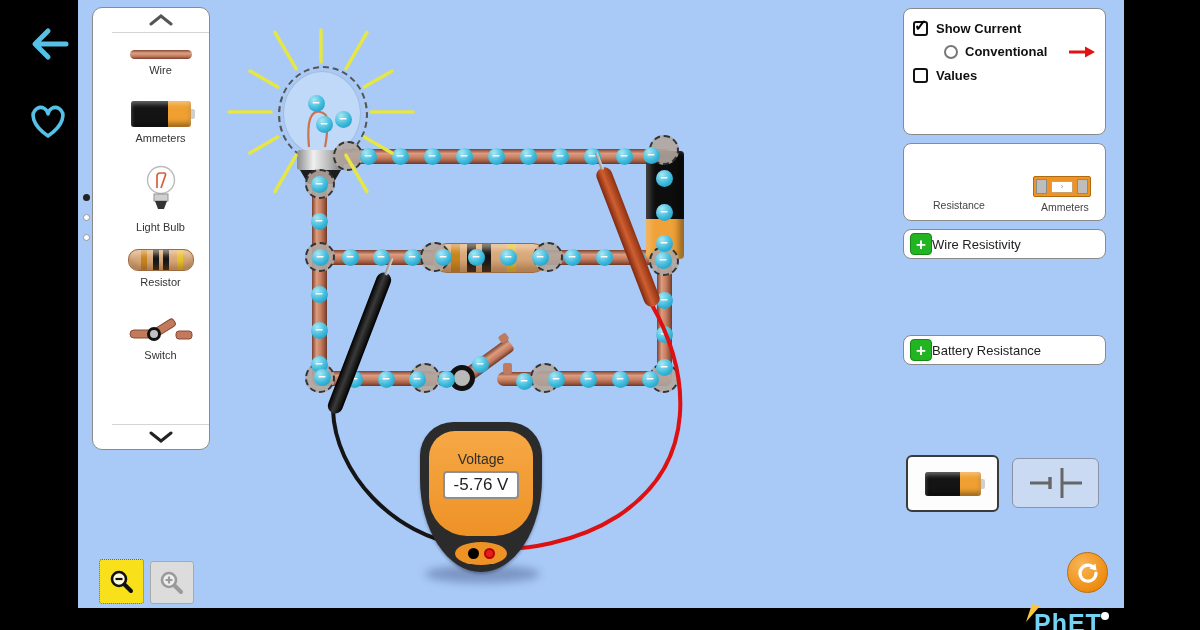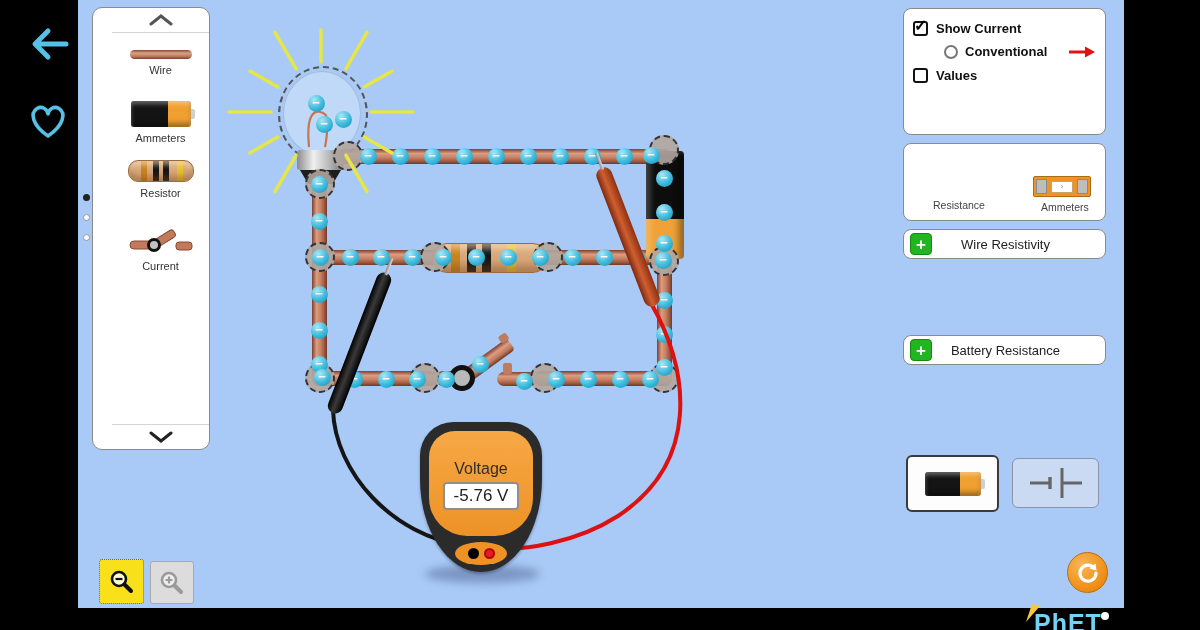--- a/index.html
+++ b/index.html
@@ -72,21 +72,21 @@
   #probe-red{left:620px;top:163px;width:16px;height:148px;transform:rotate(-21deg);
      background:linear-gradient(90deg,#7e2810,#cf5f30 45%,#8e3012);}
   
   #vm-shadow{position:absolute;left:425px;top:565px;width:115px;height:18px;border-radius:50%;
      background:rgba(20,30,80,.3);filter:blur(4px);}
   #voltmeter{position:absolute;left:420px;top:422px;width:122px;height:150px;background:#2b2b2b;
      border-radius:34px 34px 62px 62px / 34px 34px 95px 95px;box-shadow:0 2px 3px rgba(0,0,30,.3);}
   #vm-face{position:absolute;left:9px;right:9px;top:9px;height:105px;
      background:linear-gradient(180deg,#f6a845,#ee9226);border-radius:26px 26px 38px 38px;
      display:flex;flex-direction:column;align-items:center;}
-  .vm-label{margin-top:29px;font-size:16px;color:#2e2e2e;}
+  .vm-label{margin-top:20px;font-size:14px;color:#2e2e2e;}
   .vm-display{margin-top:4px;width:72px;height:24px;background:#fff;border:2px solid #8f8f8f;border-radius:4px;
      font-size:17px;color:#222;display:flex;align-items:center;justify-content:center;}
   .vm-port-oval{position:absolute;left:50%;bottom:7px;transform:translateX(-50%);width:52px;height:23px;
      border-radius:50%;background:#ee9226;display:flex;align-items:center;justify-content:center;gap:5px;}
   .vm-port{width:11px;height:11px;border-radius:50%;}
   .vm-port.black{background:#000;}
   .vm-port.red{background:#e02020;border:2px solid #b00;box-sizing:border-box;}
   
   .panel{position:absolute;background:#fff;border:1px solid #8a8a8a;border-radius:8px;box-sizing:border-box;}
   #controls{left:903px;top:8px;width:203px;height:127px;padding:7px 9px;display:flex;flex-direction:column;}
@@ -105,21 +105,21 @@
   .sensor-label{position:absolute;font-size:10.5px;color:#444;}
   .ammeter-icon{position:absolute;left:1033px;top:176px;width:58px;height:21px;background:#ef9326;
      border:1px solid #b06a10;border-radius:2px;box-sizing:border-box;}
   .ammeter-icon .end{position:absolute;top:2px;width:11px;height:15px;background:#bdbdbd;border:1px solid #8a8a8a;box-sizing:border-box;}
   .ammeter-icon .end.l{left:2px;} .ammeter-icon .end.r{right:2px;}
   .ammeter-icon .win{position:absolute;left:50%;top:4px;transform:translateX(-50%);width:22px;height:12px;
      background:#fff;border:1px solid #caa26a;box-sizing:border-box;font-size:8px;color:#999;text-align:center;line-height:10px;}
   .accordion{left:903px;width:203px;height:30px;display:flex;align-items:center;cursor:pointer;}
   .plus-btn{width:20px;height:20px;margin-left:6px;background:#21b521;border:1px solid #148a14;border-radius:4px;
      color:#fff;font-size:17px;font-weight:bold;display:flex;align-items:center;justify-content:center;line-height:1;}
-  .accordion .acc-label{flex:1;text-align:center;font-size:13px;color:#222;margin-right:26px;}
+  .accordion .acc-label{flex:1;font-size:13px;color:#222;margin-right:26px;}
   
   #view-real{left:906px;top:455px;width:89px;height:53px;background:#fdfdfd;border:2px solid #3b3b3b;
      border-radius:6px;display:flex;align-items:center;justify-content:center;cursor:pointer;}
   #view-schematic{left:1012px;top:458px;width:85px;height:48px;background:#c9daf2;border:1px solid #8a93a8;
      border-radius:6px;display:flex;align-items:center;justify-content:center;cursor:pointer;}
   
   .zoom-btn{position:absolute;display:flex;align-items:center;justify-content:center;border-radius:3px;cursor:pointer;}
   #zoom-out{left:99px;top:559px;width:43px;height:43px;background:#f8e11a;border:1px dotted #6b6b2a;}
   #zoom-in{left:150px;top:561px;width:42px;height:41px;background:#dcdcdc;border:1px solid #aaa;}
   
@@ -151,35 +151,44 @@
         <path d="M3 10 L13 2 L23 10" fill="none" stroke="#555" stroke-width="3" stroke-linecap="round"></path>
         </svg>
     </div>
     <div class="tool-item" style="margin-top:17px">
       <div class="icon-wire"></div>
       <span class="tool-label">Wire</span>
     </div>
     <div class="tool-item" style="margin-top:25px">
       <div class="batt-icon icon-battery"></div>
       <span class="tool-label">Ammeters</span>
+    </div>
+    <div class="tool-item" style="margin-top:20px">
+      <svg width="36" height="52" viewBox="0 0 36 52">
+        <circle cx="18" cy="16" r="13.5" fill="#fdfdfd" stroke="#bbb" stroke-width="1.4"></circle>
+        <path d="M14 24 L14 12 Q14 9 17 9 L21 9 Q23.5 9 22 12.5 L18 24" fill="none" stroke="#d4603a" stroke-width="1.7"></path>
+        <rect x="11" y="30" width="14" height="7" fill="#cfcfcf" stroke="#949494" stroke-width="1"></rect>
+        <path d="M12 37 L24 37 L21 45 L15 45 Z" fill="#333"></path>
+      </svg>
+      <span class="tool-label">Light Bulb</span>
     </div>
     <div class="tool-item" style="margin-top:16px">
       <div class="icon-resistor"></div>
       <span class="tool-label">Resistor</span>
     </div>
     <div class="tool-item" style="margin-top:26px">
       <svg width="66" height="30" viewBox="0 0 66 30">
         <rect x="2" y="16" width="22" height="8" rx="4" fill="#c27a5d" stroke="#8a4a33" stroke-width="1"></rect>
         <g transform="rotate(-32 26 20)">
             <rect x="24" y="16" width="26" height="8" rx="3" fill="#c27a5d" stroke="#8a4a33" stroke-width="1"></rect>
           </g>
         <rect x="48" y="17" width="16" height="8" rx="3" fill="#c27a5d" stroke="#8a4a33" stroke-width="1"></rect>
         <circle cx="26" cy="20" r="5.5" fill="#c2c2c2" stroke="#111" stroke-width="3"></circle>
       </svg>
-      <span class="tool-label">Current</span>
+      <span class="tool-label">Switch</span>
     </div>
     <div class="tb-chevron bottom">
       <svg width="26" height="12" viewBox="0 0 26 12">
         <path d="M3 2 L13 10 L23 2" fill="none" stroke="#222" stroke-width="3" stroke-linecap="round"></path>
         </svg>
     </div>
   </div>
   <div class="dots" style="top:194px;background:#222"></div>
   <div class="dots" style="top:214px;background:#fff;border:1px solid #999;box-sizing:border-box"></div>
   <div class="dots" style="top:234px;background:#fff;border:1px solid #999;box-sizing:border-box"></div>

